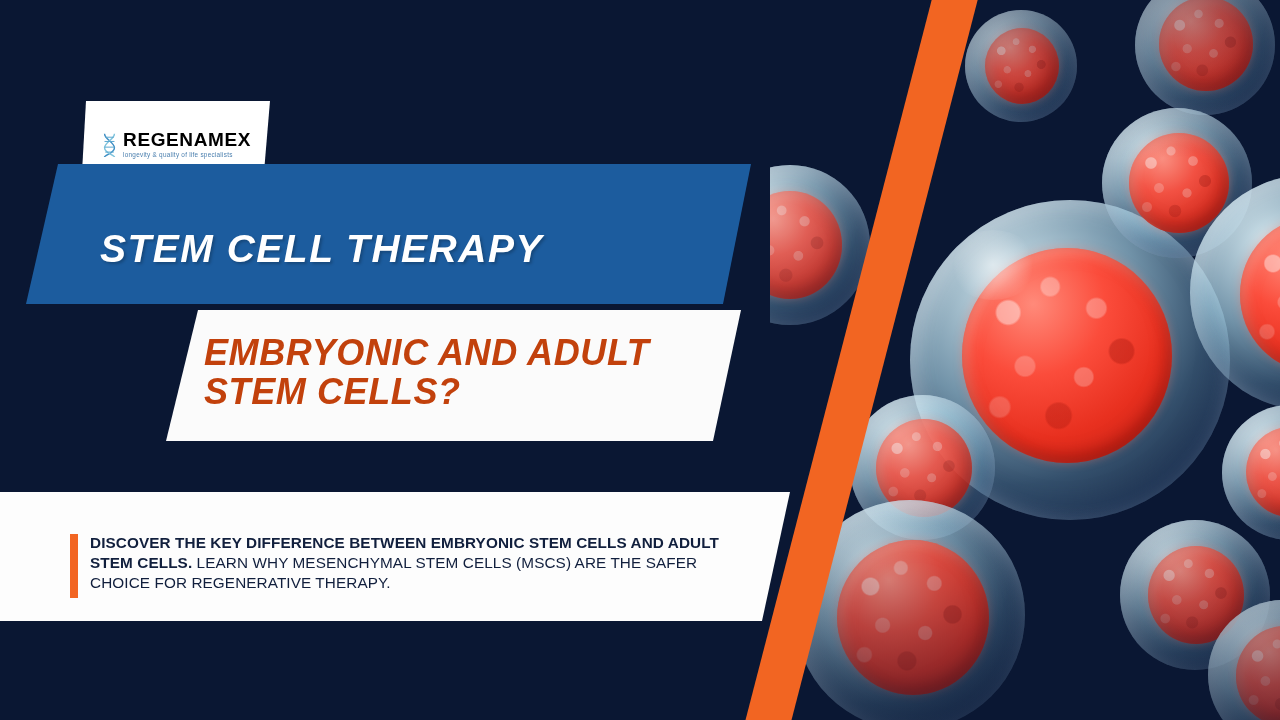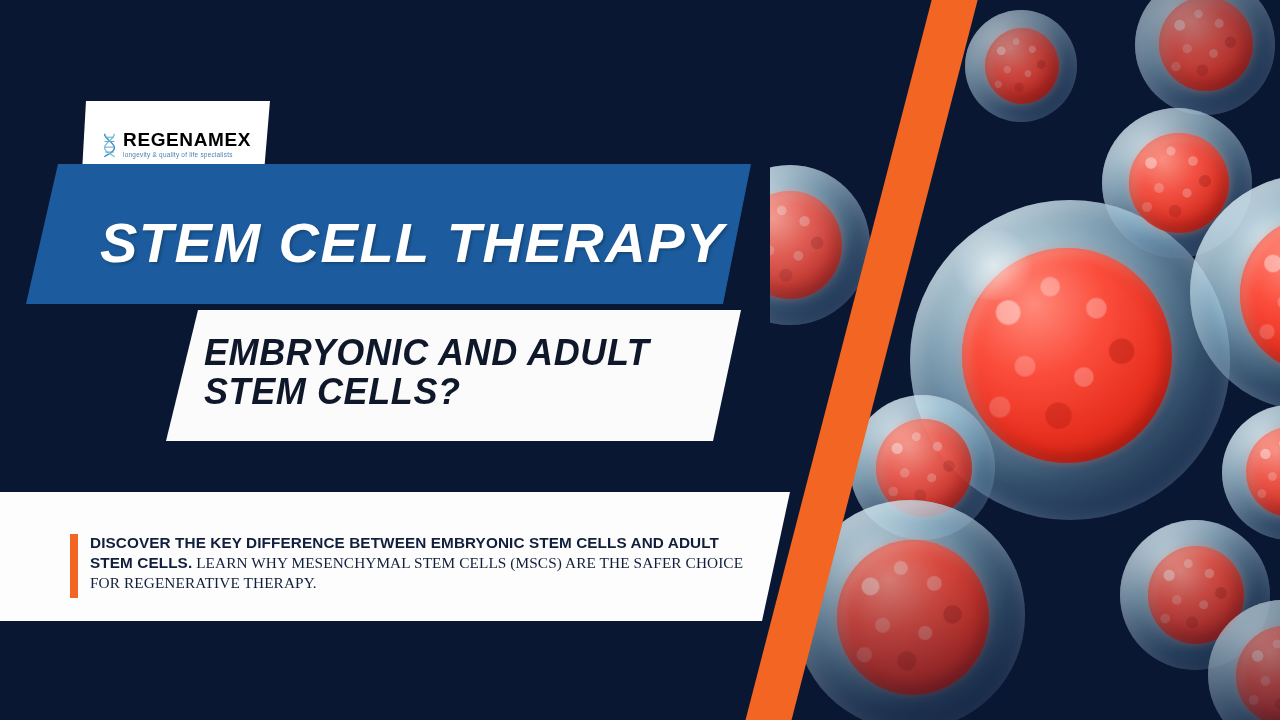--- a/index.html
+++ b/index.html
@@ -84,52 +84,52 @@
     white-space:nowrap;
   }
 
   .title-band{
     position:absolute;left:26px;top:164px;width:725px;height:140px;
     background:#1c5c9e;
     clip-path:polygon(32px 0, 725px 0, 697px 140px, 0 140px);
     box-shadow:6px 6px 0 rgba(0,0,0,.18);
   }
   .title-band .txt{
-    position:absolute;left:74px;top:46px;
-    font-size:56px;font-weight:700;font-style:italic;color:#ffffff;
+    position:absolute;left:74px;top:63px;
+    font-size:39px;font-weight:700;font-style:italic;color:#ffffff;
     letter-spacing:1.5px;white-space:nowrap;
     text-shadow:2px 2px 3px rgba(0,0,0,.22);
   }
 
   .sub-band{
     position:absolute;left:166px;top:310px;width:575px;height:131px;
     background:#fbfbfb;
     clip-path:polygon(32px 0, 575px 0, 547px 131px, 0 131px);
     box-shadow:5px 5px 0 rgba(0,0,0,.14);
   }
   .sub-band .txt{
     position:absolute;left:38px;top:24px;width:530px;
-    font-size:36px;font-weight:700;font-style:italic;color:#0f172a;
+    font-size:36px;font-weight:700;font-style:italic;color:#c2410c;
     letter-spacing:.6px;line-height:1.08;
   }
 
   .desc-band{
     position:absolute;left:0;top:492px;width:790px;height:129px;
     background:#fdfdfd;
     clip-path:polygon(0 0, 790px 0, 762px 129px, 0 129px);
   }
   .desc-bar{
     position:absolute;left:70px;top:534px;width:8px;height:64px;background:#f26522;
   }
   .desc-txt{
     position:absolute;left:90px;top:533px;width:660px;
     font-size:15.3px;line-height:1.30;color:#111f3d;letter-spacing:.1px;
   }
   .desc-txt b{font-weight:700;}
-  .desc-txt .reg{font-weight:400;font-family:Liberation Serif, serif;}
+  .desc-txt .reg{font-weight:400;}
 </style>
 </head>
 <body>
 
 <div class="stage">
 
   <div class="photo">
 
     <div class="cell" style="left:140px;top:200px;width:320px;height:320px;">
       <div class="memb"></div>

